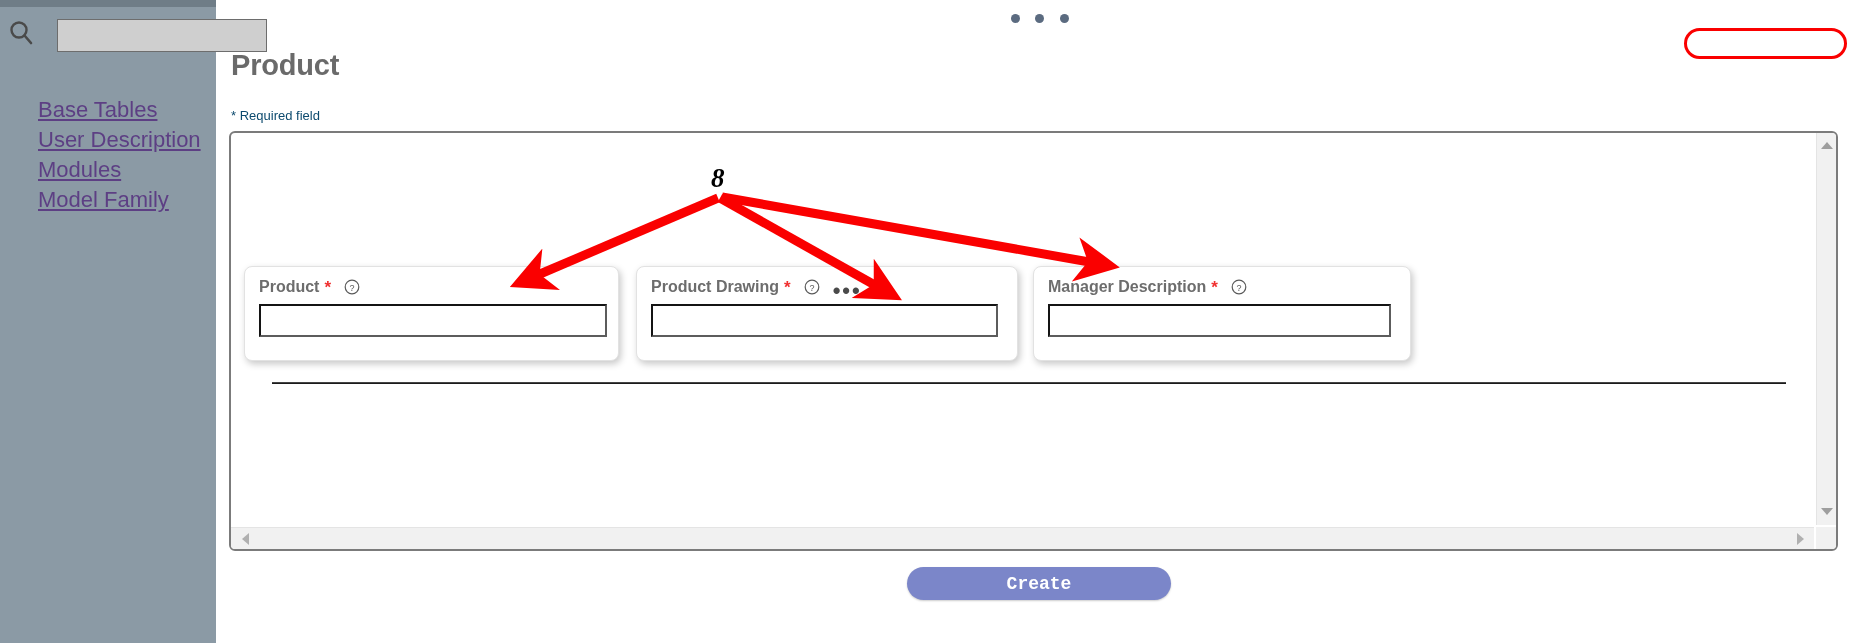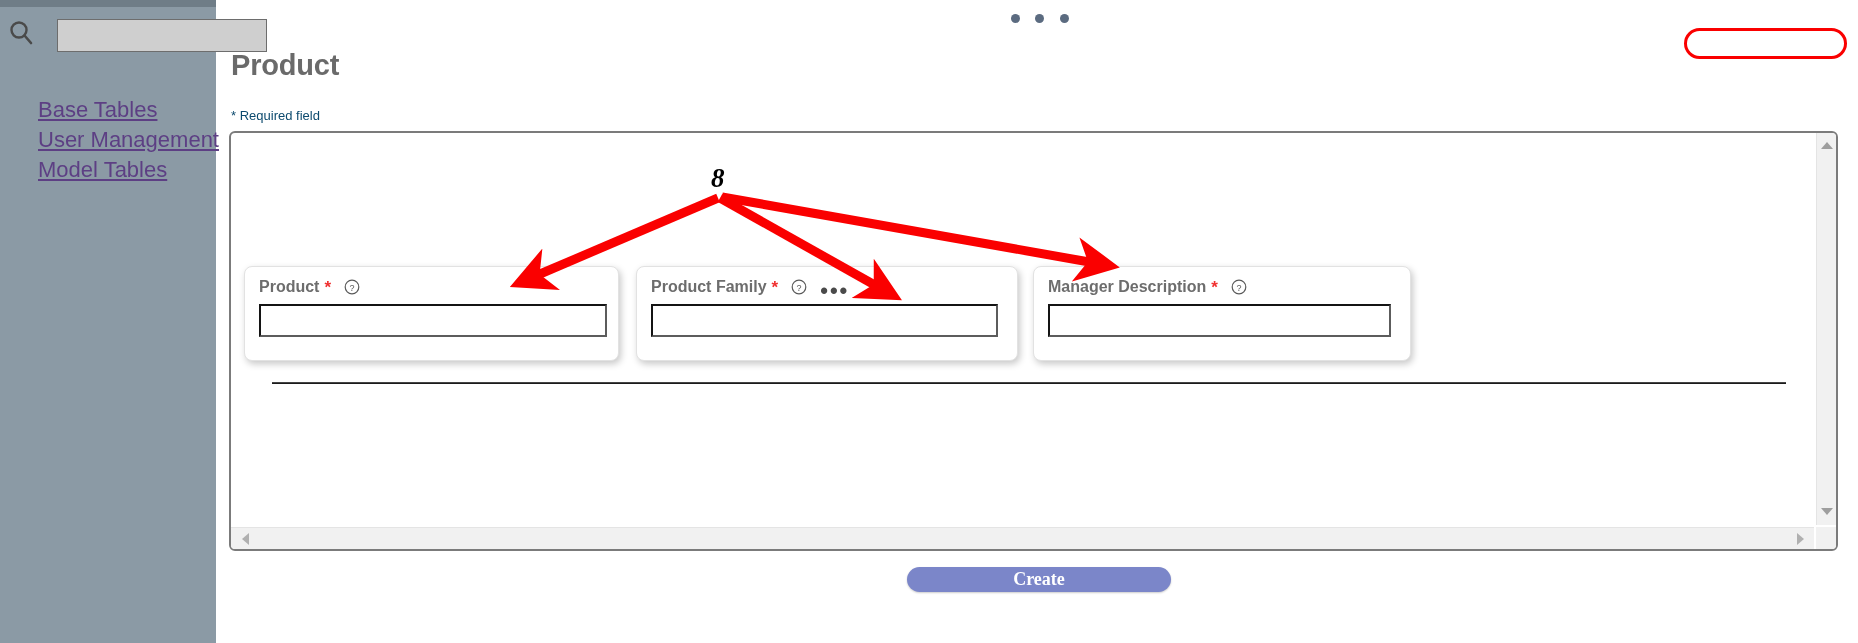--- a/index.html
+++ b/index.html
@@ -269,26 +269,26 @@
     position: absolute;
     right: 0; bottom: 0;
     width: 20px; height: 22px;
     background: #f1f1f1;
   }
 
   
   #create-button {
     position: absolute;
     left: 691px; top: 567px;
-    width: 264px; height: 25px;
+    width: 264px; height: 33px;
     background: #7b86c9;
     border: none;
     border-radius: 17px;
     color: #ffffff;
-    font-family: Liberation Serif, serif;
+    font-family: Liberation Mono, monospace;
     font-size: 18px;
     font-weight: bold;
     cursor: pointer;
     box-shadow: 0 1px 2px rgba(0,0,0,0.2);
   }
 
   
   #annotations {
     position: absolute;
     left: 0; top: 0;
@@ -326,22 +326,23 @@
         <svg width="28" height="28" viewBox="0 0 28 28">
           <circle cx="11" cy="11" r="7.5" fill="none" stroke="#4a4a4a" stroke-width="2.4"></circle>
           <line x1="16.5" y1="16.5" x2="23" y2="24" stroke="#4a4a4a" stroke-width="2.6" stroke-linecap="round"></line>
         </svg>
       </span>
       <input id="search-input" type="text" value="" style="">
     </div>
 
     <div id="nav-list">
       <a class="nav-link">Base Tables</a>
-      <a class="nav-link">User Management</a>
-      <a class="nav-link">Model Tables</a>
+      <a class="nav-link">User Description</a>
+      <a class="nav-link">Modules</a>
+      <a class="nav-link">Model Family</a>
     </div>
 
   </div>
 
   <div id="main">
 
     <div id="window-dots">
       <span class="dot"></span>
       <span class="dot"></span>
       <span class="dot"></span>
@@ -364,21 +365,21 @@
                   <circle cx="8" cy="8" r="6.8" fill="none" stroke="#5a5a5a" stroke-width="1.2"></circle>
                   <text x="8" y="11.6" font-size="9" font-family="Liberation Sans, sans-serif" fill="#5a5a5a" text-anchor="middle">?</text>
                 </svg>
               </span>
             </div>
             <input class="field-input" type="text" value="" style="">
           </div>
 
           <div class="field-card c2">
             <div class="field-label-row">
-              <span class="field-label">Product Family</span>
+              <span class="field-label">Product Drawing</span>
               <span class="req-star">*</span>
               <span class="help-icon">
                 <svg width="16" height="16" viewBox="0 0 16 16">
                   <circle cx="8" cy="8" r="6.8" fill="none" stroke="#5a5a5a" stroke-width="1.2"></circle>
                   <text x="8" y="11.6" font-size="9" font-family="Liberation Sans, sans-serif" fill="#5a5a5a" text-anchor="middle">?</text>
                 </svg>
               </span>
               <span class="ellipsis-btn">•••</span>
             </div>
             <input class="field-input" type="text" value="" style="">

